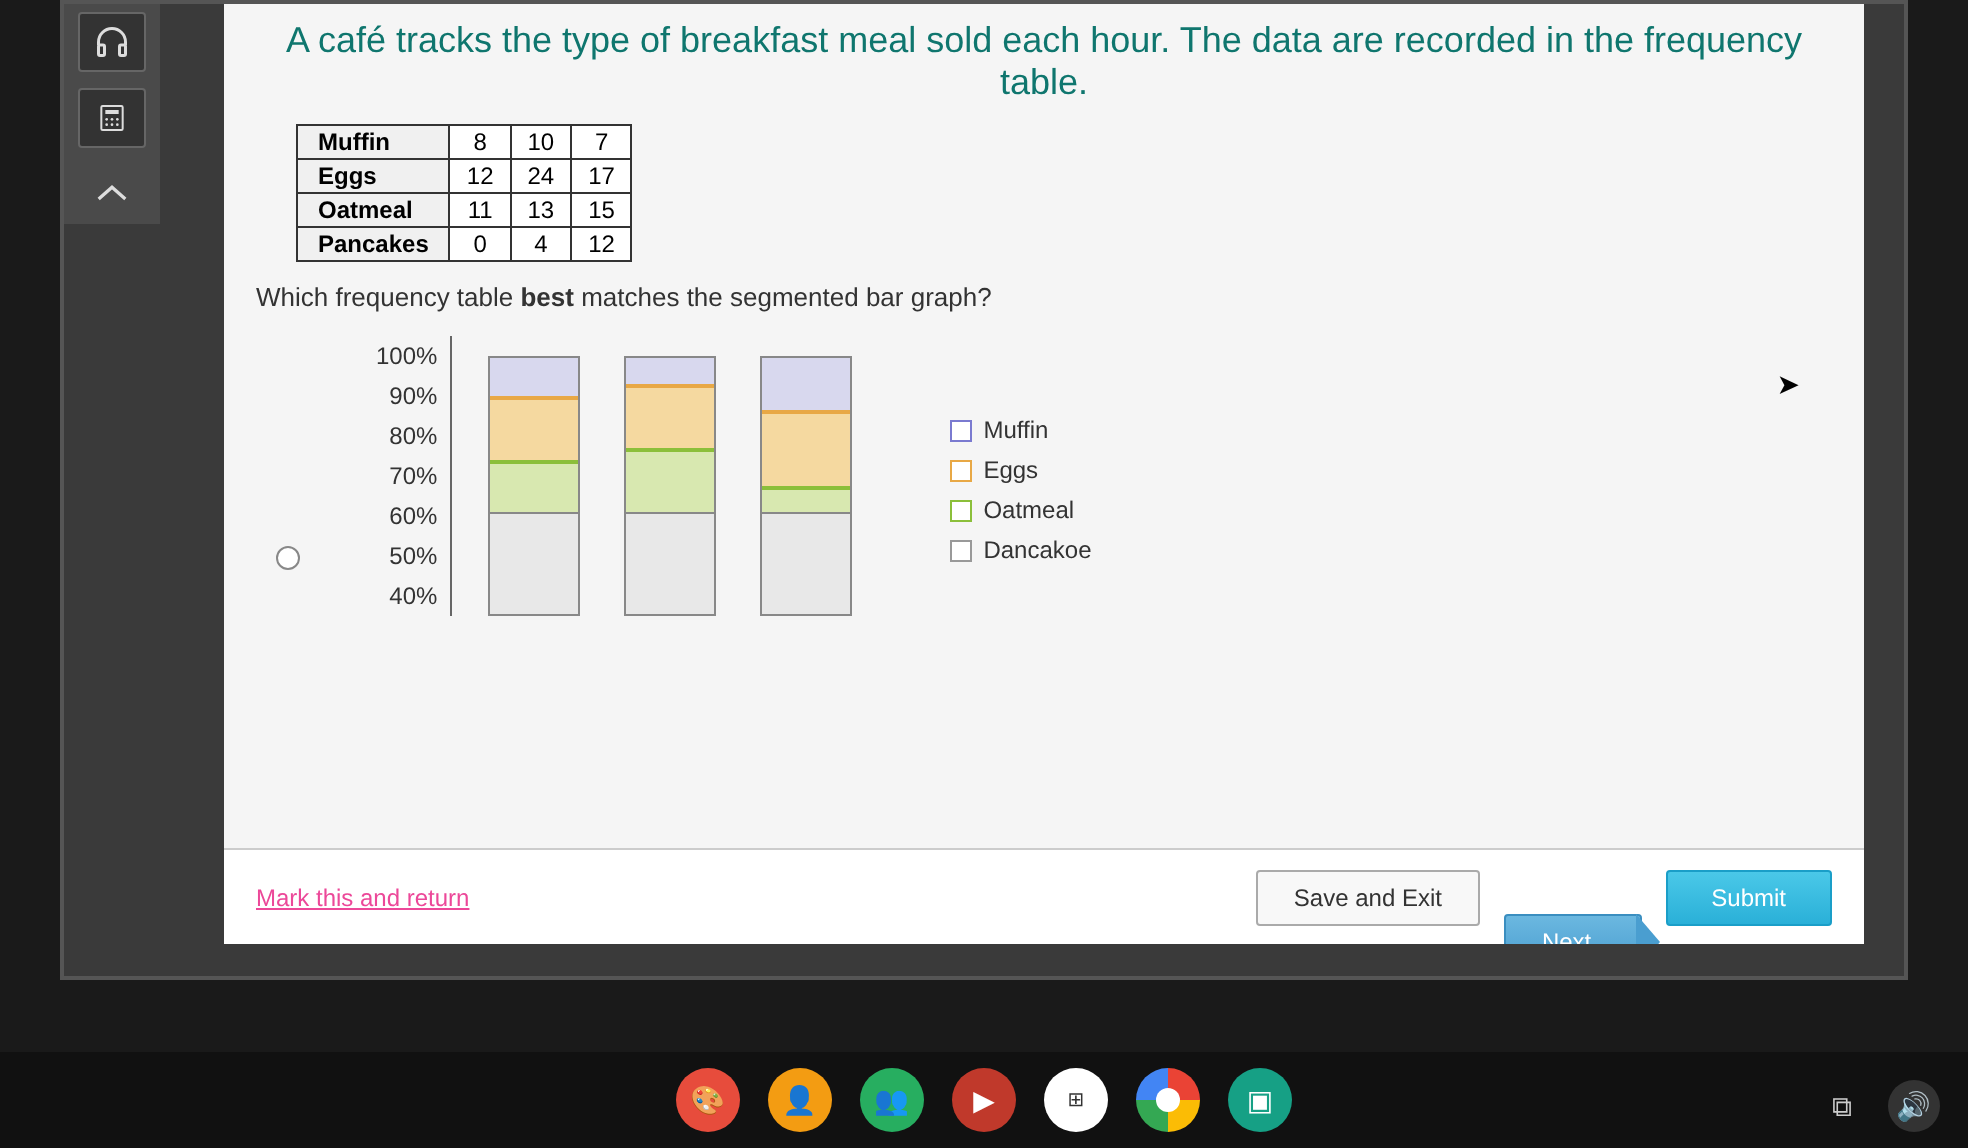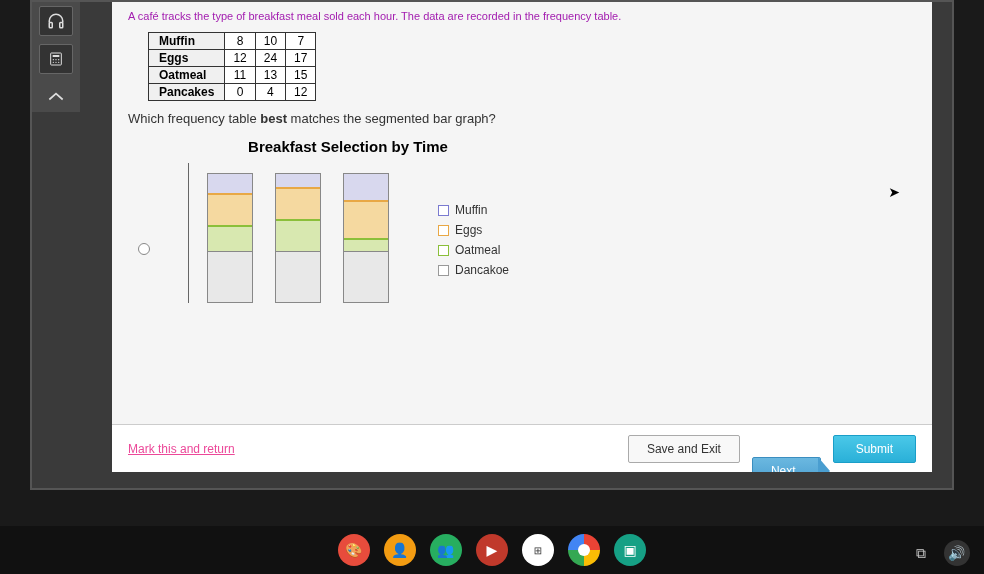--- a/index.html
+++ b/index.html
@@ -49,23 +49,24 @@
       position: absolute;
       left: 80px;
       top: 0;
       right: 20px;
       height: 470px;
       background: #f5f5f5;
       padding: 8px 16px;
       overflow: hidden;
     }
     .question-text {
-      font-size: 11px;
-      color: #a21caf;
+      font-size: 18px;
+      color: #0f766e;
       margin-bottom: 10px;
+      text-align: center;
     }
     .freq-table {
       border-collapse: collapse;
       margin: 6px 0 10px 20px;
       font-size: 12px;
     }
     .freq-table td, .freq-table th {
       border: 1px solid #333;
       padding: 1px 8px;
       text-align: center;
@@ -334,22 +335,30 @@
       </tr>
     </tbody>
       </table>
 
     <p class="sub-question">
       Which frequency table <b>best</b> matches the segmented bar graph?
     </p>
 
     <div class="chart-container">
       <div class="radio-dot"></div>
-      <div class="chart-title">Breakfast Selection by Time</div>
       <div class="chart-body">
+        <div class="y-axis">
+          <div>100%</div>
+          <div>90%</div>
+          <div>80%</div>
+          <div>70%</div>
+          <div>60%</div>
+          <div>50%</div>
+          <div>40%</div>
+        </div>
         <div class="bars-area">
           <div class="bar">
             <div class="seg seg-pancakes" style="height:40%"></div>
             <div class="seg seg-oatmeal" style="height:20%"></div>
             <div class="seg seg-eggs" style="height:25%"></div>
             <div class="seg seg-muffin" style="height:15%"></div>
           </div>
           <div class="bar">
             <div class="seg seg-pancakes" style="height:40%"></div>
             <div class="seg seg-oatmeal" style="height:25%"></div>

